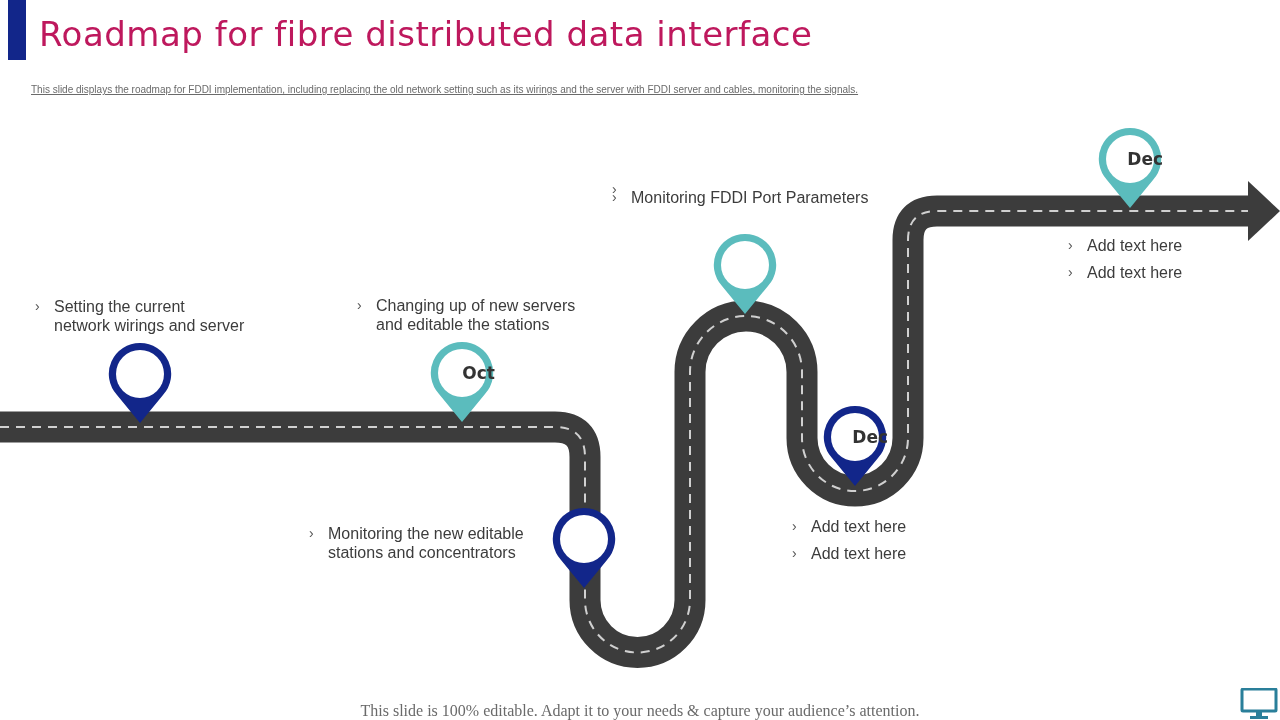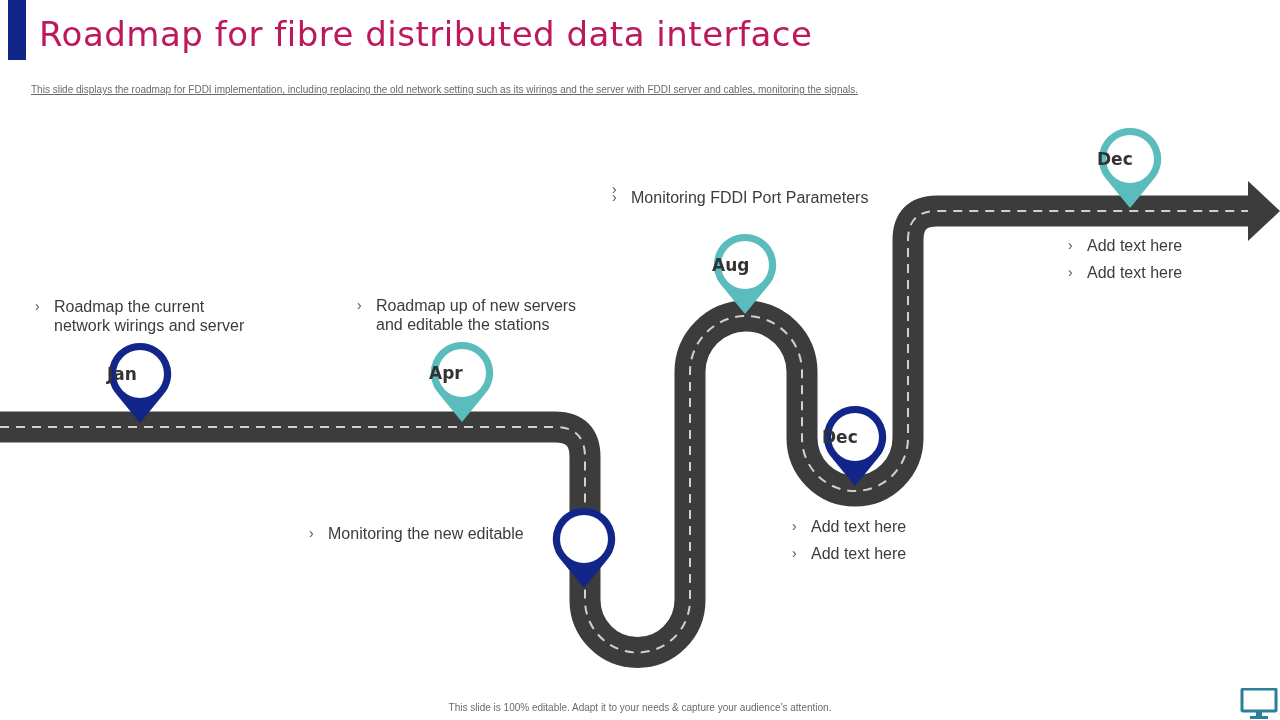--- a/index.html
+++ b/index.html
@@ -21,36 +21,36 @@
     .subtitle {
       position: absolute; left: 31px; top: 84px;
       font-size: 10px; color: #6a6a6a; white-space: nowrap; text-decoration: underline;
     }
     .road-svg { position: absolute; left: 0; top: 0; }
     .pin {
       position: absolute; width: 66px; height: 84px;
     }
     .pin-label {
       position: absolute; left: 0; top: 0; width: 66px; height: 66px;
-      line-height: 66px; text-align: left;
+      line-height: 66px; text-align: right;
       font-family: "DejaVu Sans", sans-serif; font-weight: bold;
       font-size: 17px; color: #333333;
     }
     .bullets {
       position: absolute; font-size: 16px; color: #3c3c3c; line-height: 19px;
     }
     .bullet {
       position: relative; padding-left: 19px; margin-bottom: 8px; white-space: nowrap;
     }
     .bullet .chev {
       position: absolute; left: 0; top: 0; color: #555; font-size: 14px;
     }
     .footer {
       position: absolute; left: 0; width: 1280px; top: 702px; text-align: center;
-      font-size: 10px; color: #6a6a6a;
+      font-size: 16px; color: #6a6a6a; font-family: Liberation Serif, serif;
     }
     .monitor-icon { position: absolute; left: 1240px; top: 688px; }
   </style>
 </head>
 <body>
 
 <div class="title-bar"></div>
 <div class="title">Roadmap for fibre distributed data interface</div>
 <div class="subtitle">This slide displays the roadmap for FDDI implementation, including replacing the old network setting such as its wirings and the server with FDDI  server and cables, monitoring the signals.</div>
 
@@ -66,44 +66,42 @@
            A 53 53 0 0 0 908 438 L 908 240
            Q 908 211 937 211 L 1250 211" fill="none" stroke="#d0d0d0" stroke-width="2" stroke-dasharray="9 7"></path>
   <polygon points="1248,181 1280,211 1248,241" fill="#3c3c3c"></polygon>
 </svg>
 
 <div class="pin" style="left:107px; top:341px;">
   <svg width="66" height="84" viewBox="0 0 66 84">
     <path d="M33 2 A31 31 0 0 1 56 54 L33 82 L10 54 A31 31 0 0 1 33 2 Z" fill="#12268a"></path>
     <circle cx="33" cy="33" r="24" fill="#ffffff"></circle>
   </svg>
-  <div class="pin-label">Jan</div>
 </div>
 
 <div class="pin" style="left:429px; top:340px;">
   <svg width="66" height="84" viewBox="0 0 66 84">
     <path d="M33 2 A31 31 0 0 1 56 54 L33 82 L10 54 A31 31 0 0 1 33 2 Z" fill="#5bbcbd"></path>
     <circle cx="33" cy="33" r="24" fill="#ffffff"></circle>
   </svg>
-  <div class="pin-label">Apr</div>
+  <div class="pin-label">Oct</div>
 </div>
 
 <div class="pin" style="left:551px; top:506px;">
   <svg width="66" height="84" viewBox="0 0 66 84">
     <path d="M33 2 A31 31 0 0 1 56 54 L33 82 L10 54 A31 31 0 0 1 33 2 Z" fill="#12268a"></path>
     <circle cx="33" cy="33" r="24" fill="#ffffff"></circle>
   </svg>
 </div>
 
 <div class="pin" style="left:712px; top:232px;">
   <svg width="66" height="84" viewBox="0 0 66 84">
     <path d="M33 2 A31 31 0 0 1 56 54 L33 82 L10 54 A31 31 0 0 1 33 2 Z" fill="#5bbcbd"></path>
     <circle cx="33" cy="33" r="24" fill="#ffffff"></circle>
   </svg>
-  <div class="pin-label">Aug</div>
 </div>
 
 <div class="pin" style="left:822px; top:404px;">
   <svg width="66" height="84" viewBox="0 0 66 84">
     <path d="M33 2 A31 31 0 0 1 56 54 L33 82 L10 54 A31 31 0 0 1 33 2 Z" fill="#12268a"></path>
     <circle cx="33" cy="33" r="24" fill="#ffffff"></circle>
   </svg>
   <div class="pin-label">Dec</div>
 </div>
 
@@ -111,37 +109,38 @@
   <svg width="66" height="84" viewBox="0 0 66 84">
     <path d="M33 2 A31 31 0 0 1 56 54 L33 82 L10 54 A31 31 0 0 1 33 2 Z" fill="#5bbcbd"></path>
     <circle cx="33" cy="33" r="24" fill="#ffffff"></circle>
   </svg>
   <div class="pin-label">Dec</div>
 </div>
 
 <div class="bullets" style="left:35px; top:297px;">
   <div class="bullet">
     <span class="chev">›</span>
-    <div>Roadmap the current</div>
+    <div>Setting the current</div>
     <div>network wirings and server</div>
   </div>
 </div>
 
 <div class="bullets" style="left:357px; top:296px;">
   <div class="bullet">
     <span class="chev">›</span>
-    <div>Roadmap up of  new servers</div>
+    <div>Changing up of  new servers</div>
     <div>and editable the stations</div>
   </div>
 </div>
 
 <div class="bullets" style="left:309px; top:524px;">
   <div class="bullet">
     <span class="chev">›</span>
     <div>Monitoring the new editable</div>
+    <div>stations and concentrators</div>
   </div>
 </div>
 
 <div class="bullets" style="left:612px; top:180px;">
   <div class="bullet">
     <span class="chev">›</span>
   </div>
   <div class="bullet">
     <span class="chev">›</span>
     <span>Monitoring FDDI Port Parameters</span>

